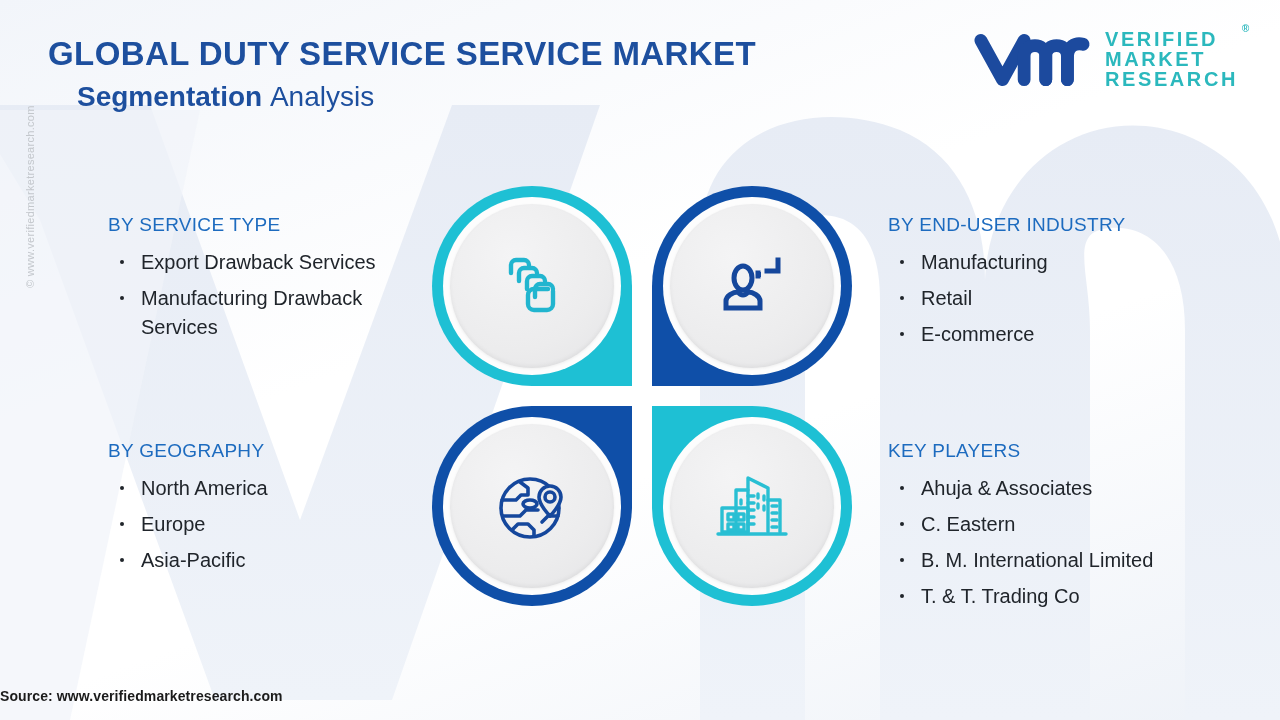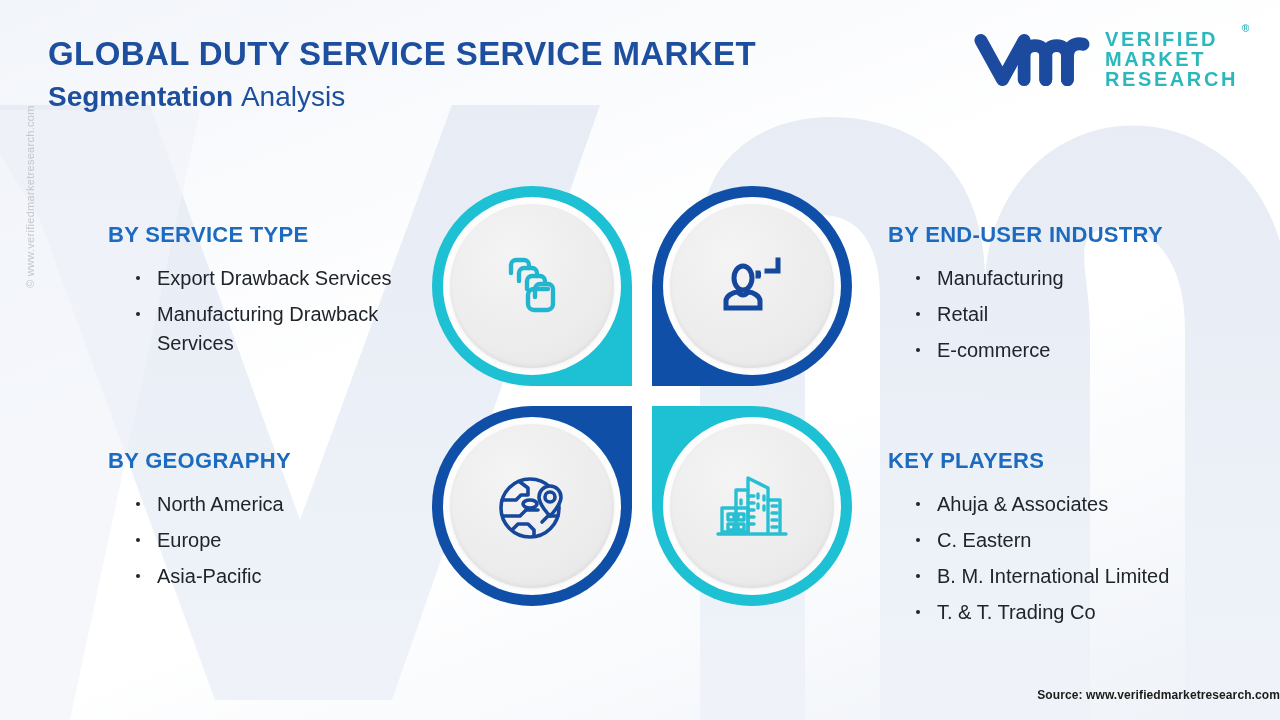--- a/index.html
+++ b/index.html
@@ -15,21 +15,21 @@
          background:linear-gradient(160deg,#f2f5fa 0%,#ffffff 42%,#ffffff 60%,#eef2f8 100%);}
   .wm-svg{position:absolute;left:0;top:0;width:1280px;height:720px;}
 
   
   .header{position:absolute;left:48px;top:36px;}
   .title{
     font-size:33px;font-weight:700;letter-spacing:.4px;color:#1d4f9e;
     line-height:1.1;white-space:nowrap;
   }
   .subtitle{
-    margin-top:10px;font-size:28px;font-weight:700;color:#1d4f9e;line-height:1.1;
+    margin-top:10px;font-size:28px;font-weight:700;color:#1d4f9e;line-height:1.1;margin-left:29px;
   }
   .subtitle .sub-light{font-weight:400;}
 
   
   .logo{position:absolute;right:42px;top:28px;display:flex;align-items:center;gap:14px;}
   .logo-mark{width:118px;height:62px;}
   .logo-words{display:flex;flex-direction:column;line-height:1.0;}
   .logo-words span{
     font-size:20px;font-weight:700;letter-spacing:2.6px;color:#2bb8bd;
     white-space:nowrap;
@@ -47,25 +47,25 @@
   }
 
   
   .col{position:absolute;width:330px;}
   .col-left{left:108px;}
   .col-right{left:888px;width:380px;}
   .blk-a{top:206px;}
   .blk-b{top:432px;}
 
   .sec-head{
-    font-size:22px;font-weight:700;color:#1d6bbf;letter-spacing:.3px;
-    margin:16px 0 12px 0;white-space:nowrap;
+    font-size:19px;font-weight:400;color:#1d6bbf;letter-spacing:.3px;
+    margin:8px 0 12px 0;white-space:nowrap;
   }
   .col-right .sec-head{color:#1d6bbf;}
-  ul.items{list-style:none;margin:16px;padding:0;}
+  ul.items{list-style:none;margin:0;padding:0;}
   ul.items li{
     position:relative;padding-left:33px;
     font-size:20px;color:#20252b;line-height:1.45;margin-bottom:7px;
     font-weight:400;
   }
   ul.items li::before{
     content:"";position:absolute;left:12px;top:12px;
     width:4px;height:4px;border-radius:50%;background:#20252b;
   }
 
@@ -94,22 +94,22 @@
     position:absolute;left:18px;top:18px;width:164px;height:164px;
     border-radius:50%;
     background:radial-gradient(circle at 38% 32%,#f4f4f5 0%,#ececed 62%,#e4e4e6 100%);
     box-shadow:inset 0 -2px 4px rgba(0,0,0,.05), 0 1px 3px rgba(0,0,0,.06);
     display:flex;align-items:center;justify-content:center;
   }
   .disc svg{display:block;}
 
   
   .source{
-    position:absolute;left:0;right:0;top:688px;text-align:right;
-    font-size:12px;font-weight:700;color:#1b1b1b;letter-spacing:.1px;
+    position:absolute;left:0;right:0;top:688px;text-align:left;
+    font-size:14px;font-weight:700;color:#1b1b1b;letter-spacing:.1px;
   }
 </style>
 </head>
 <body>
 
 <div id="stage">
 
   <svg class="wm-svg" viewBox="0 0 1280 720" preserveAspectRatio="none" aria-hidden="true">
     <defs>
       <linearGradient id="wmg" x1="0" y1="0" x2="0" y2="1">

